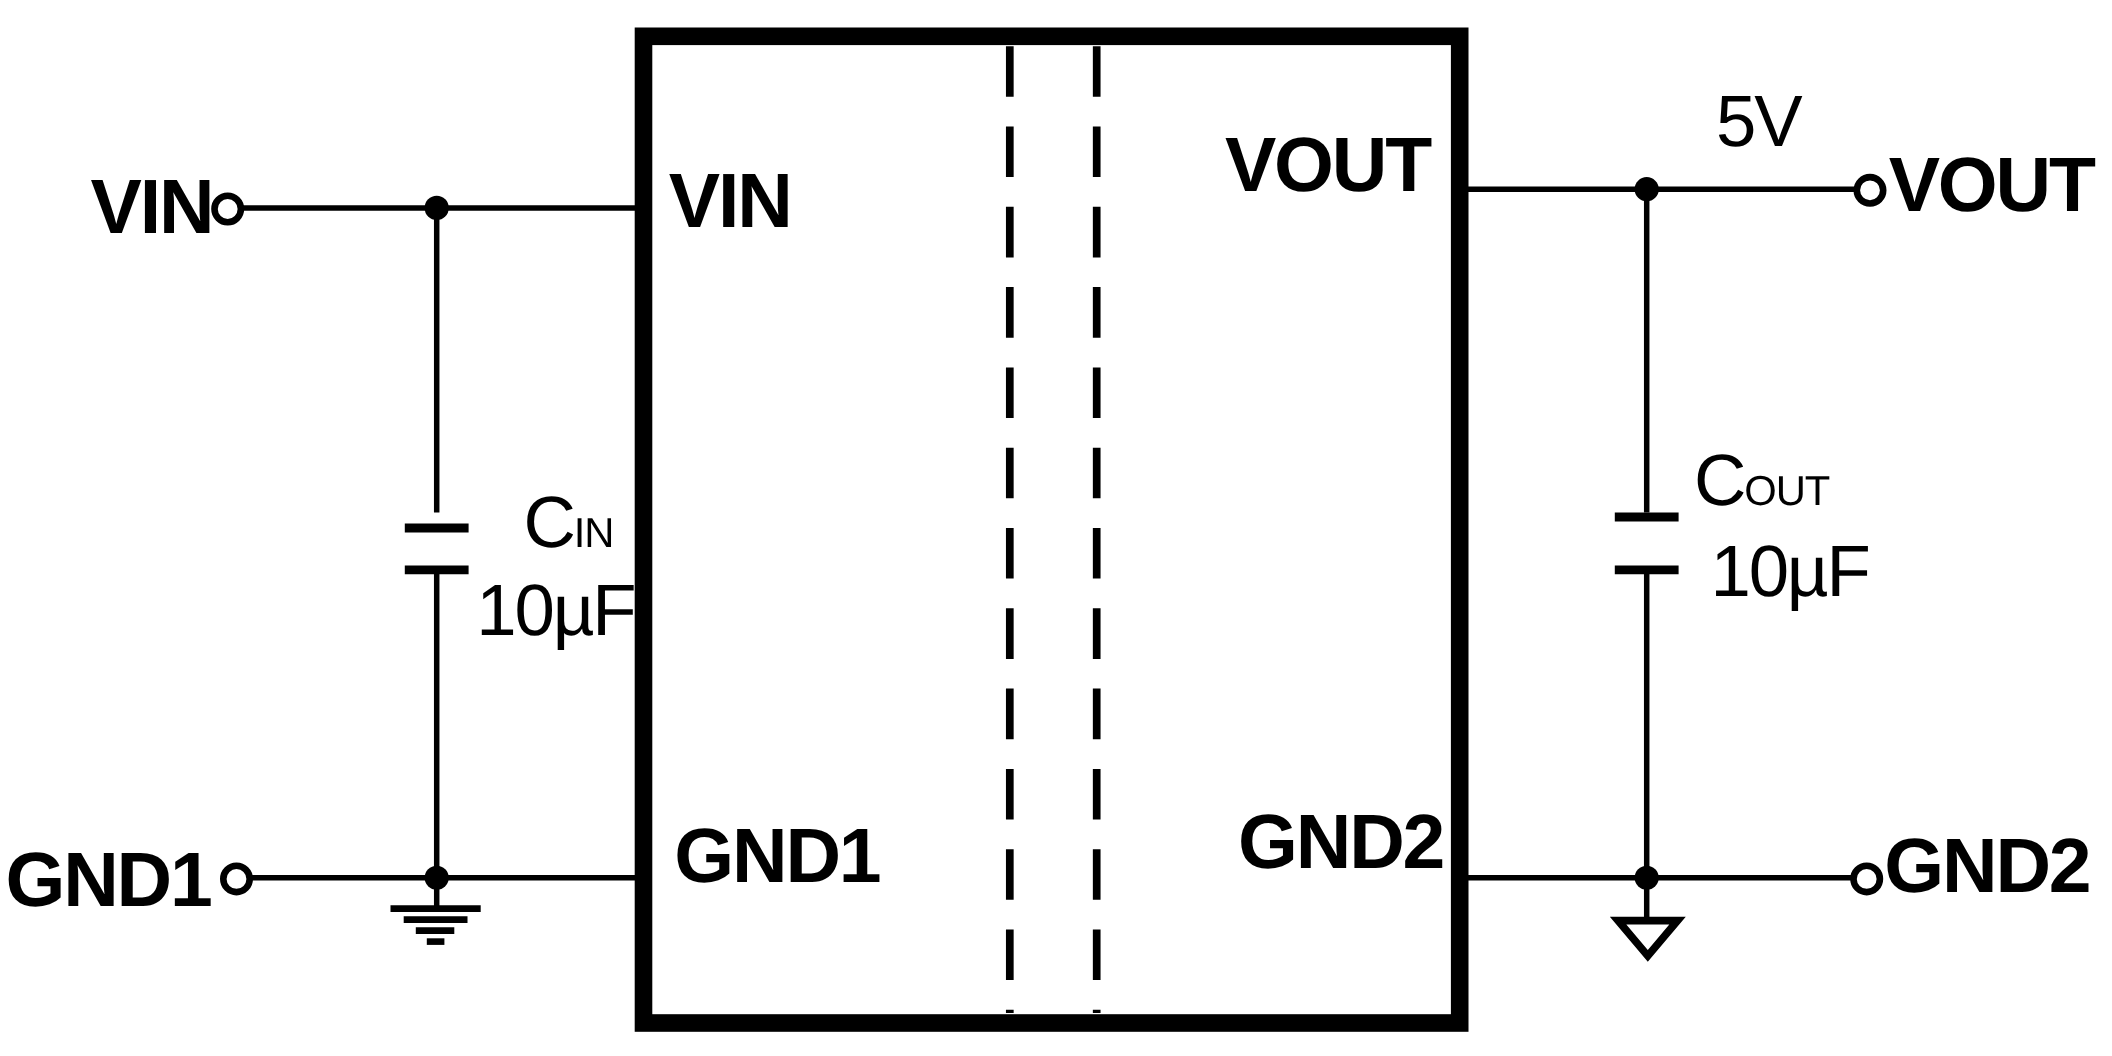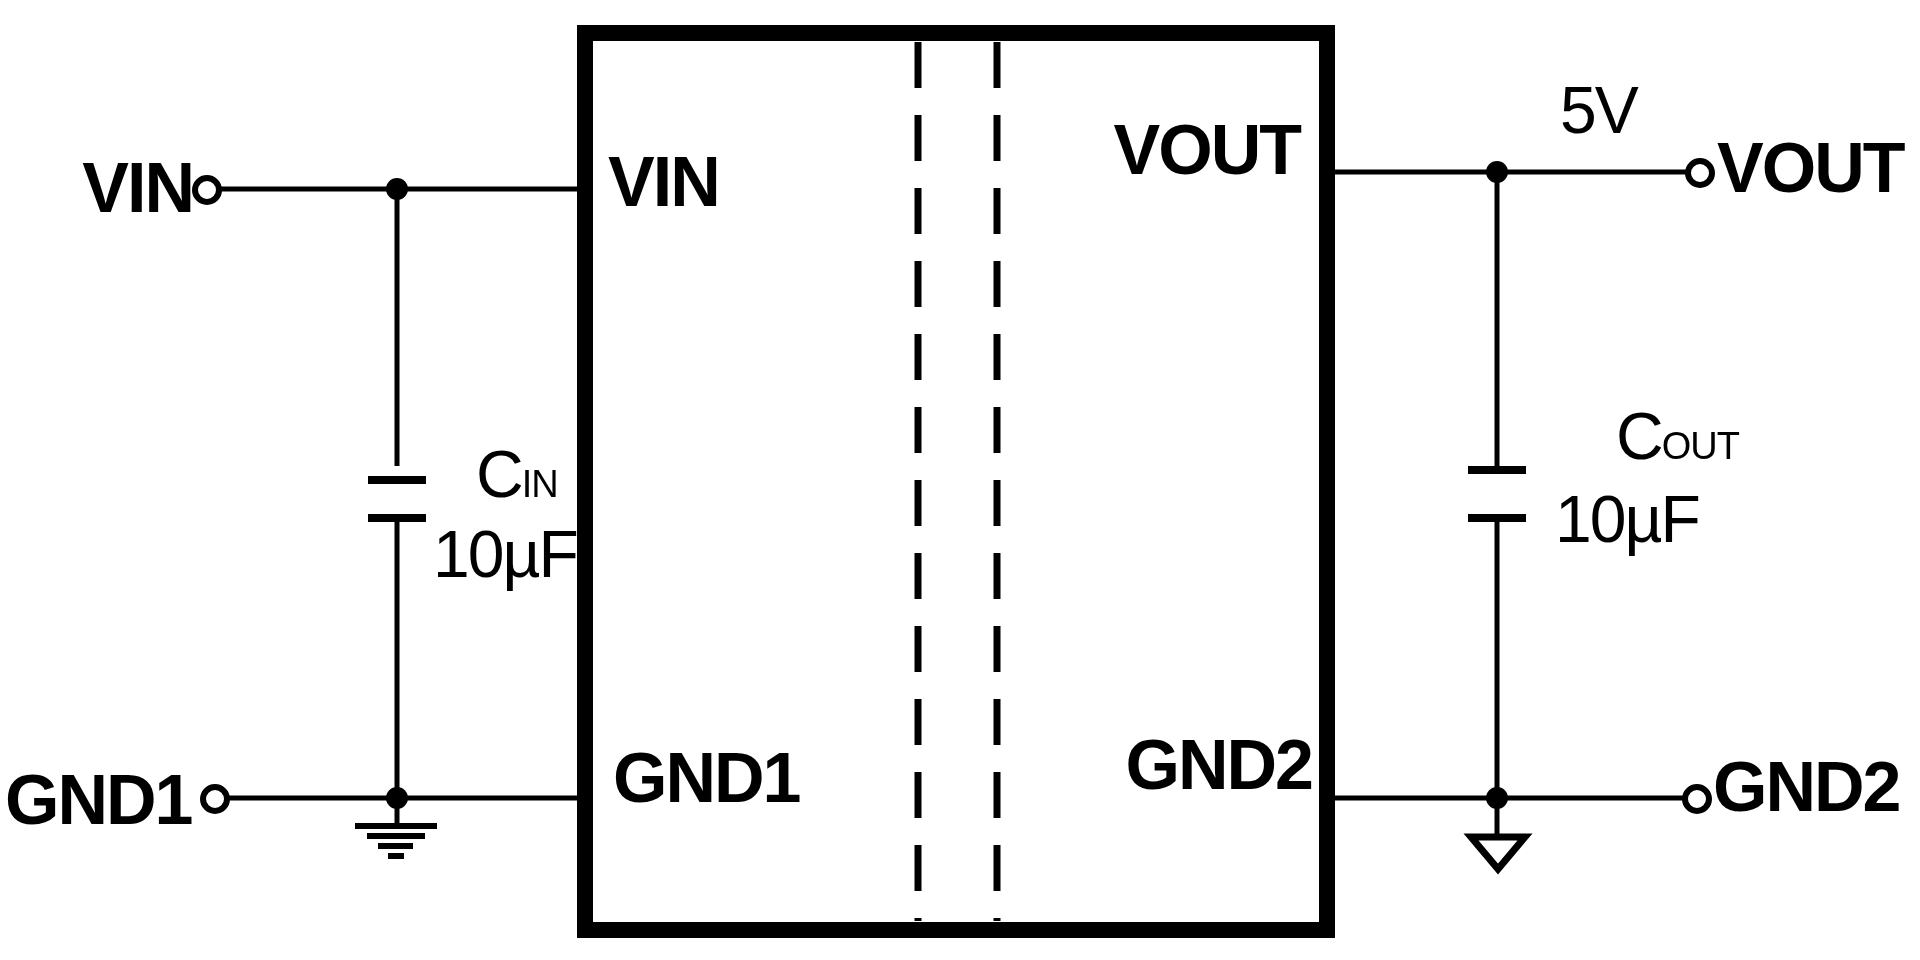--- a/index.html
+++ b/index.html
@@ -82,18 +82,18 @@
   <div class="lbl bold" style="left:613px;top:743px;">GND1</div>
   <div class="lbl bold alignr" style="left:1032px;top:730px;width:280px;">GND2</div>
 
   <div class="lbl reg" style="left:1560px;top:77px;">5V</div>
 
   <div class="lbl" style="left:476px;top:441px;">
     <span class="capref">C</span><span class="capsub">IN</span>
   </div>
   <div class="lbl reg" style="left:433px;top:521px;">10µF</div>
 
-  <div class="lbl" style="left:1616px;top:403px;">
+  <div class="lbl" style="left:1540px;top:403px;">
     <span class="capref">C</span><span class="capsub">OUT</span>
   </div>
   <div class="lbl reg" style="left:1555px;top:486px;">10µF</div>
 
 </div>
 
 </body></html>

